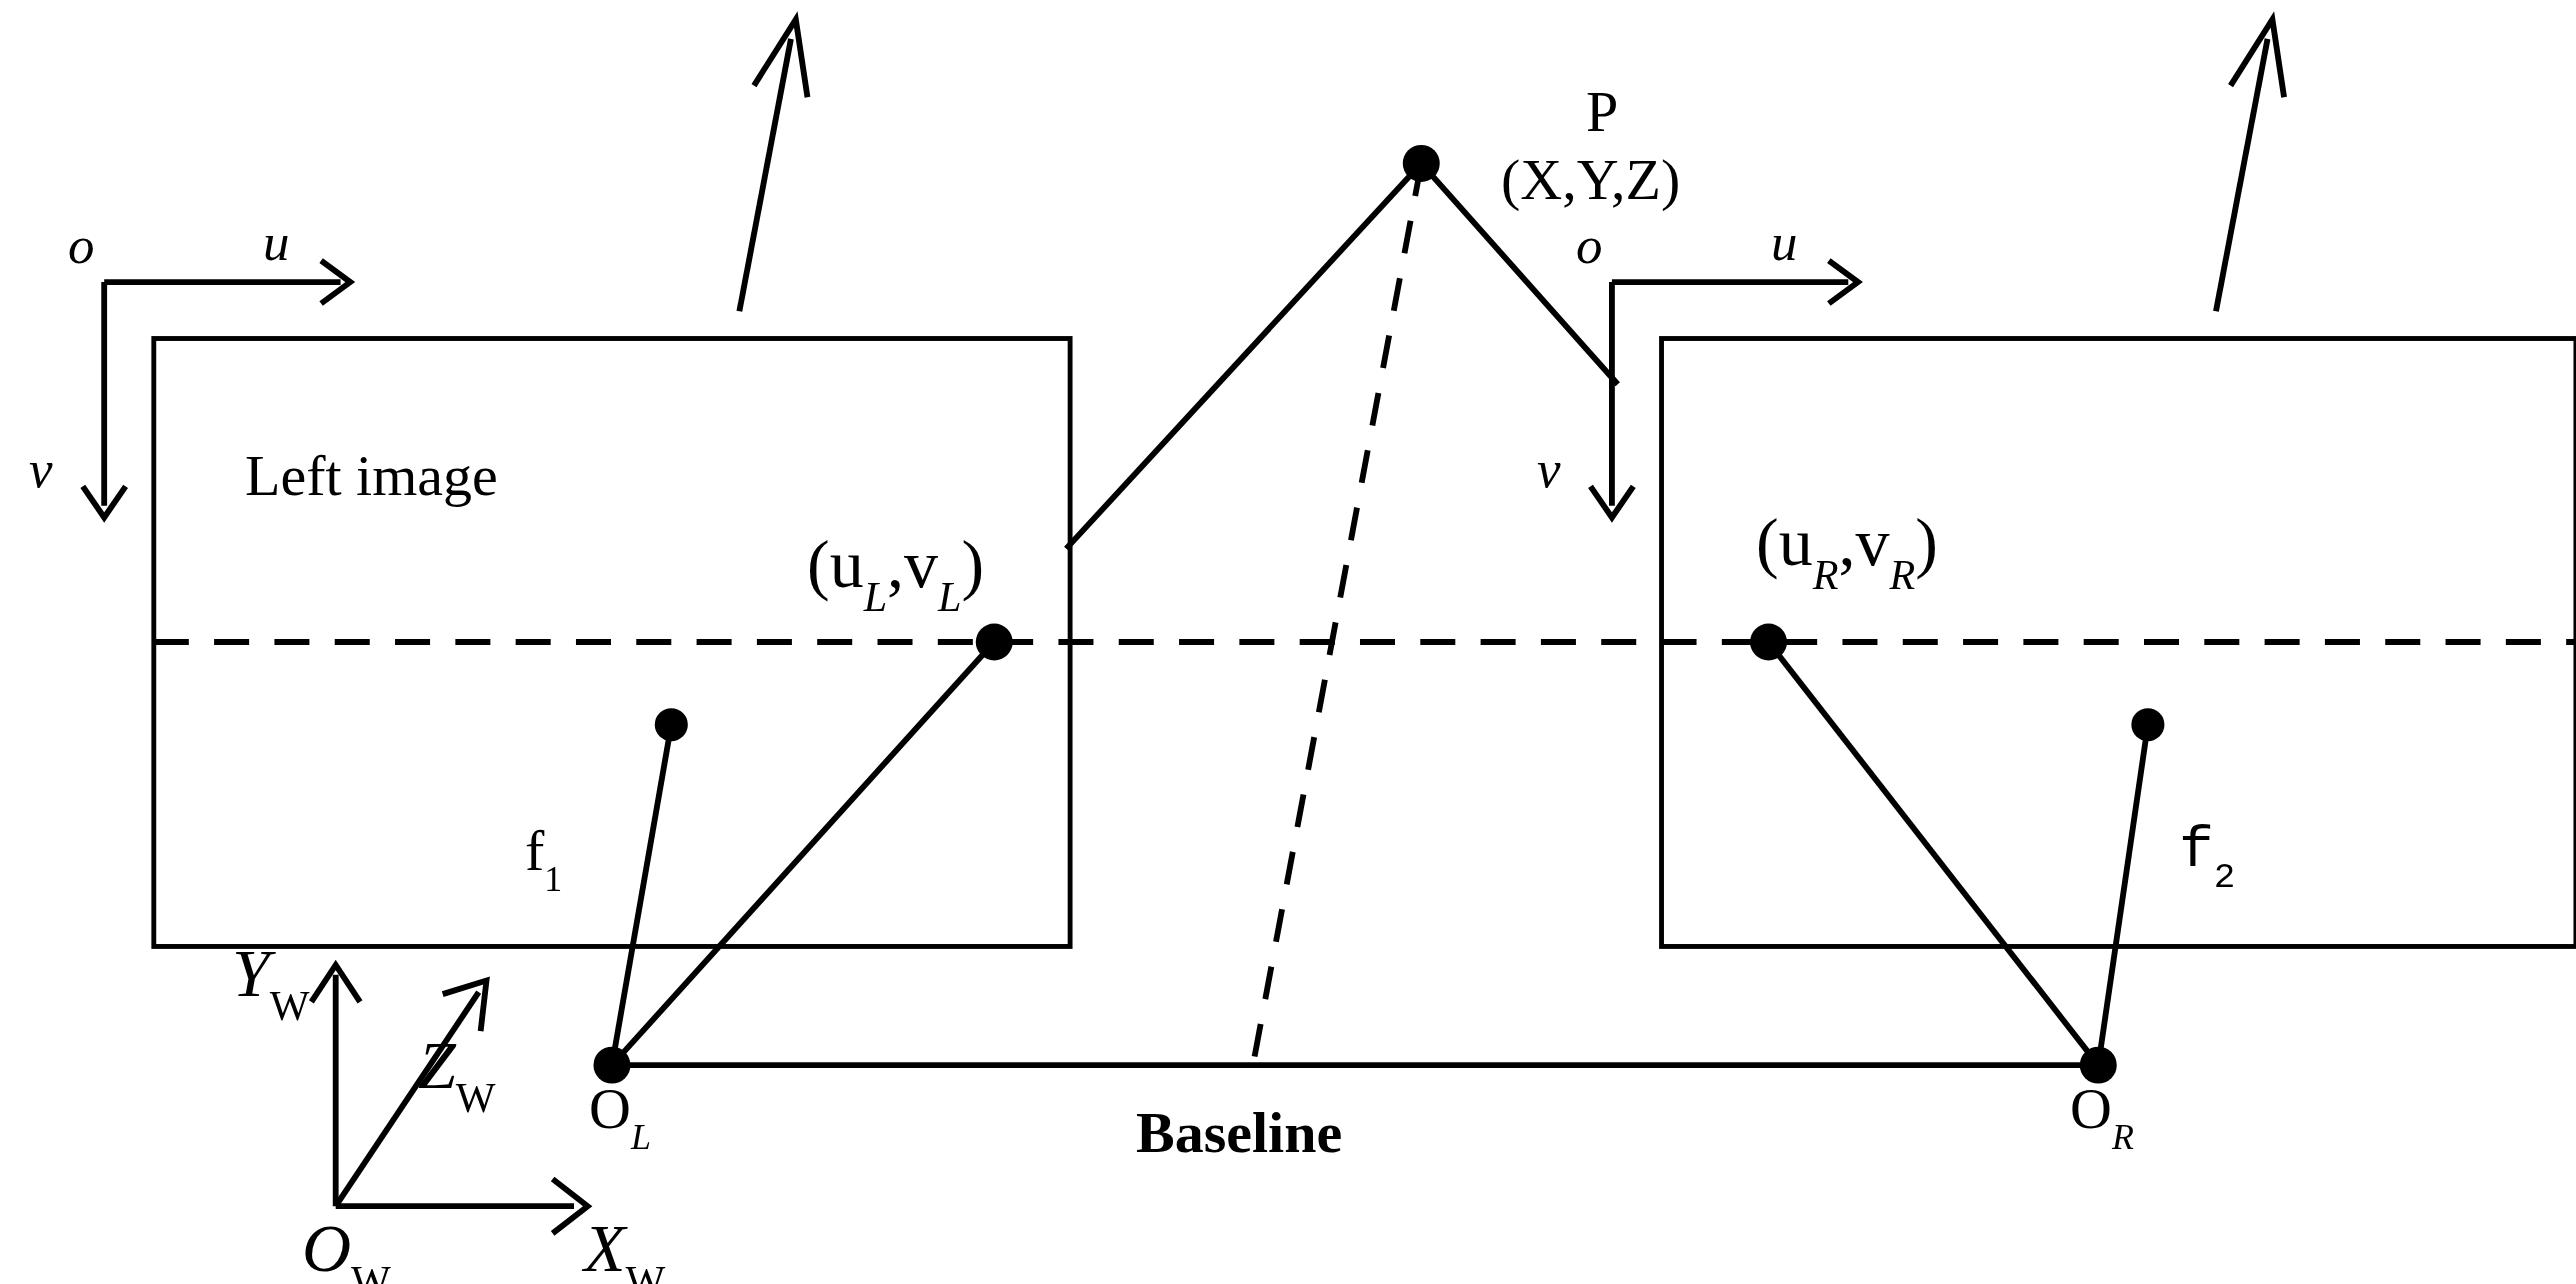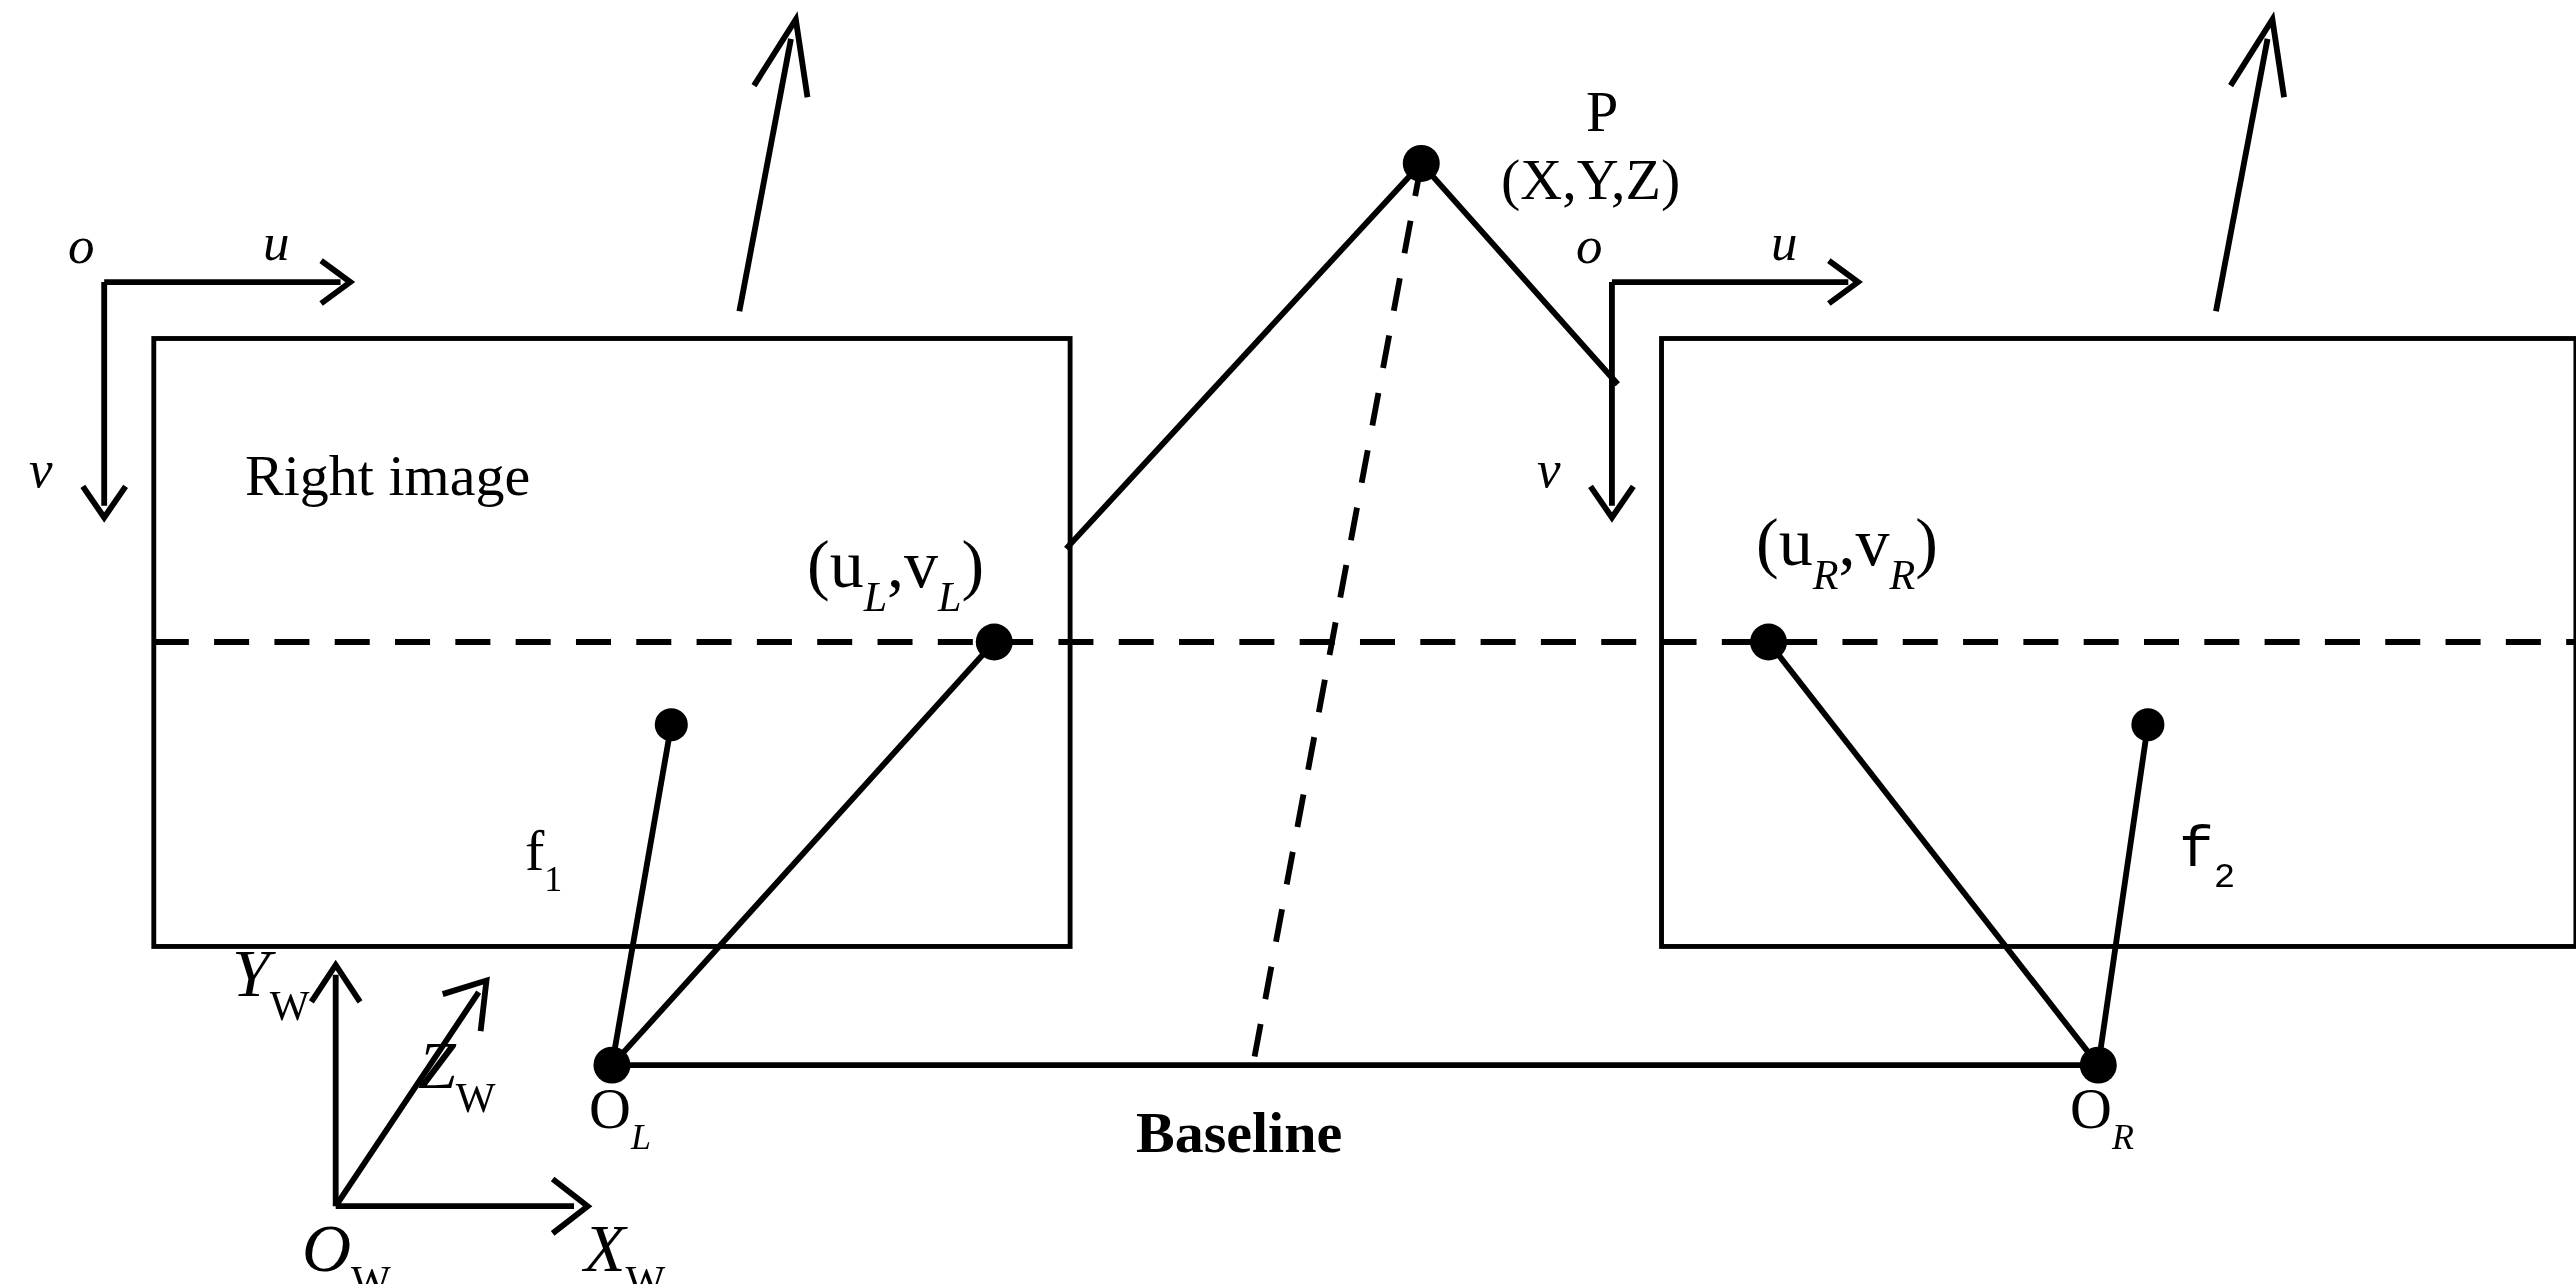--- a/index.html
+++ b/index.html
@@ -121,21 +121,21 @@
   </svg>
 
   <div class="lbl axis ital" style="left:68px; top:219px;">o</div>
   <div class="lbl axis ital" style="left:263px; top:216px;">u</div>
   <div class="lbl axis ital" style="left:29px; top:443px;">v</div>
 
   <div class="lbl axis ital" style="left:1576px; top:219px;">o</div>
   <div class="lbl axis ital" style="left:1771px; top:216px;">u</div>
   <div class="lbl axis ital" style="left:1537px; top:443px;">v</div>
 
-  <div class="lbl big upr" style="left:245px; top:447px;">Right image</div>
+  <div class="lbl big upr" style="left:245px; top:447px;">Left image</div>
 
   <div class="lbl big upr" style="left:1586px; top:83px;">P</div>
   <div class="lbl big upr" style="left:1501px; top:151px;">(X,Y,Z)</div>
 
   <div class="lbl mid upr" style="left:807px; top:530px;">
     <span>(u</span><span class="sub sub-i">L</span><span>,v</span><span class="sub sub-i">L</span><span>)</span>
   </div>
 
   <div class="lbl mid upr" style="left:1756px; top:508px;">
     <span>(u</span><span class="sub sub-i">R</span><span>,v</span><span class="sub sub-i">R</span><span>)</span>

